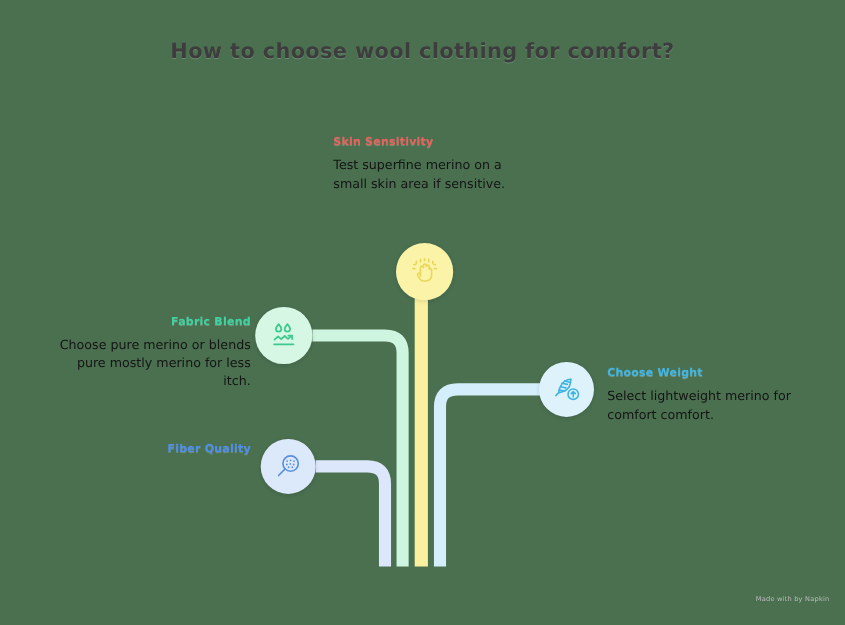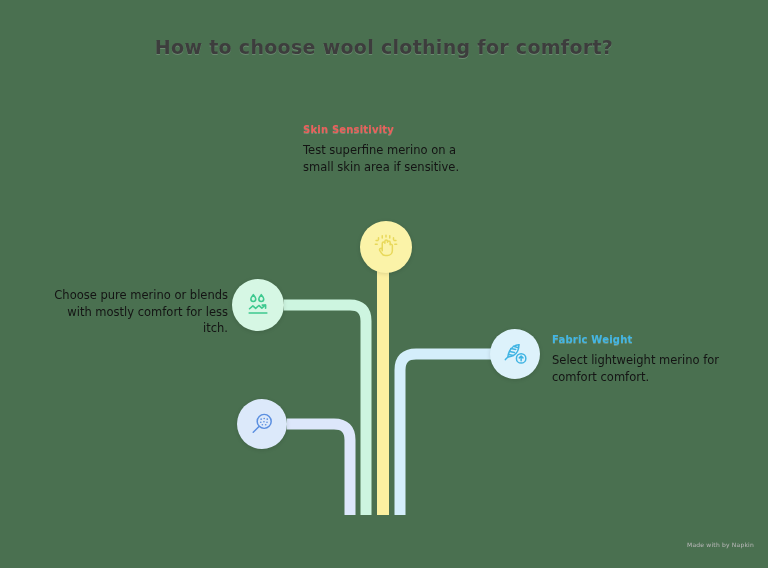--- a/index.html
+++ b/index.html
@@ -160,26 +160,28 @@
       </svg>
     </span>
   </div>
 
   <div class="block block-skin">
     <p class="heading h-skin">Skin Sensitivity</p>
     <p class="body">Test superfine merino on a small skin area if sensitive.</p>
   </div>
 
   <div class="block block-blend">
-    <p class="body">Choose pure merino or blends with mostly comfort for less itch.</p>
+    <p class="heading h-blend">Fabric Blend</p>
+    <p class="body">Choose pure merino or blends pure mostly merino for less itch.</p>
   </div>
 
   <div class="block block-fiber">
+    <p class="heading h-fiber">Fiber Quality</p>
   </div>
 
   <div class="block block-weight">
-    <p class="heading h-weight">Fabric Weight</p>
+    <p class="heading h-weight">Choose Weight</p>
     <p class="body">Select lightweight merino for comfort comfort.</p>
   </div>
 
   <div class="watermark">Made with by Napkin</div>
 
 </div>
 
 </body></html>

